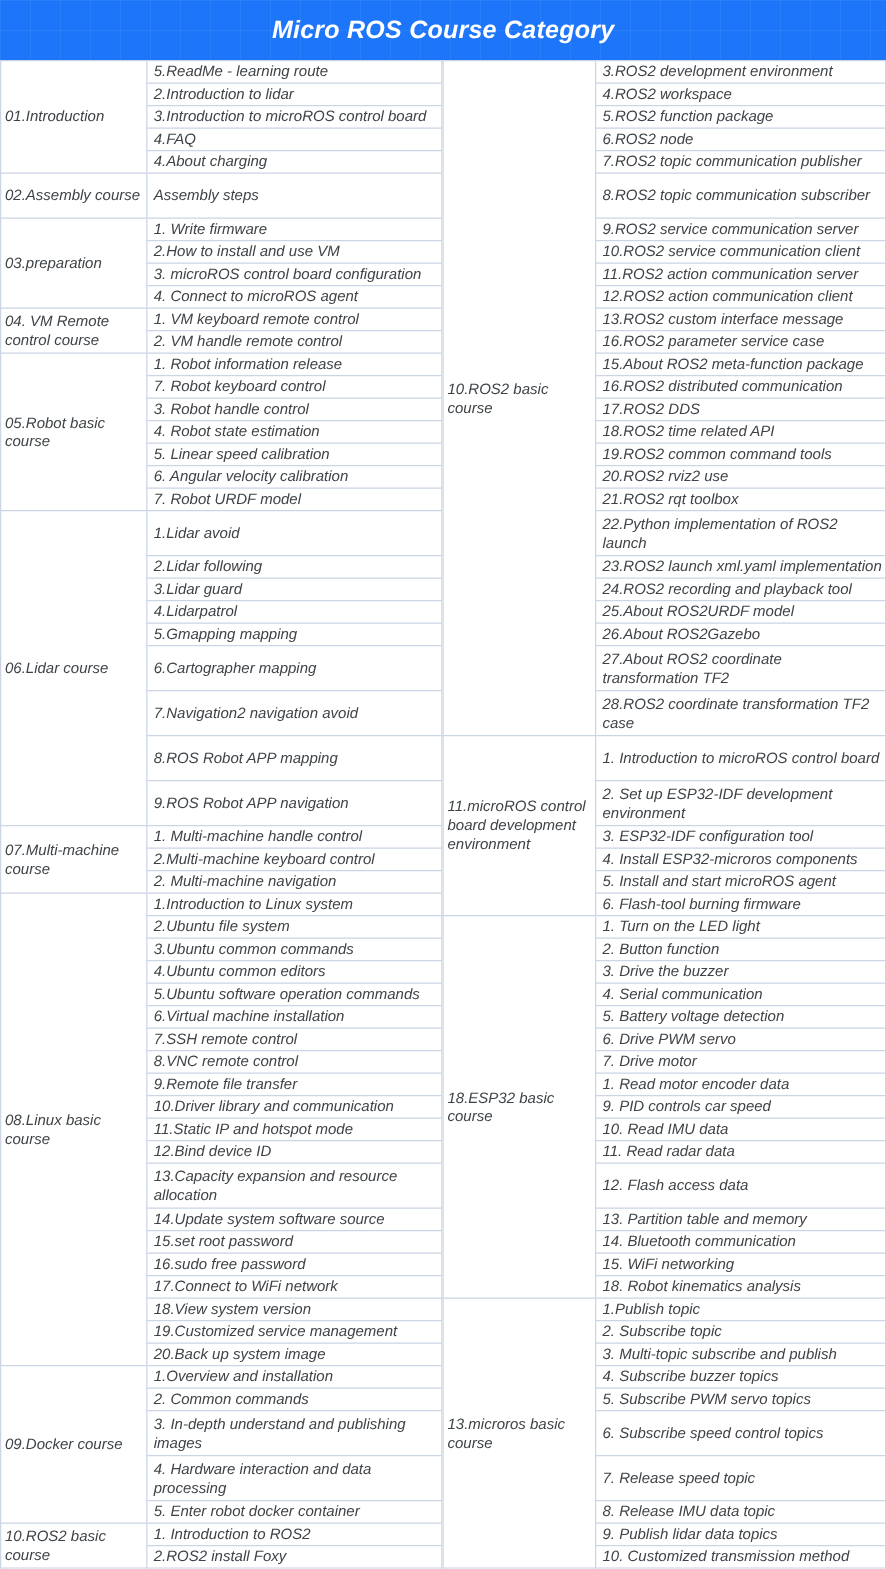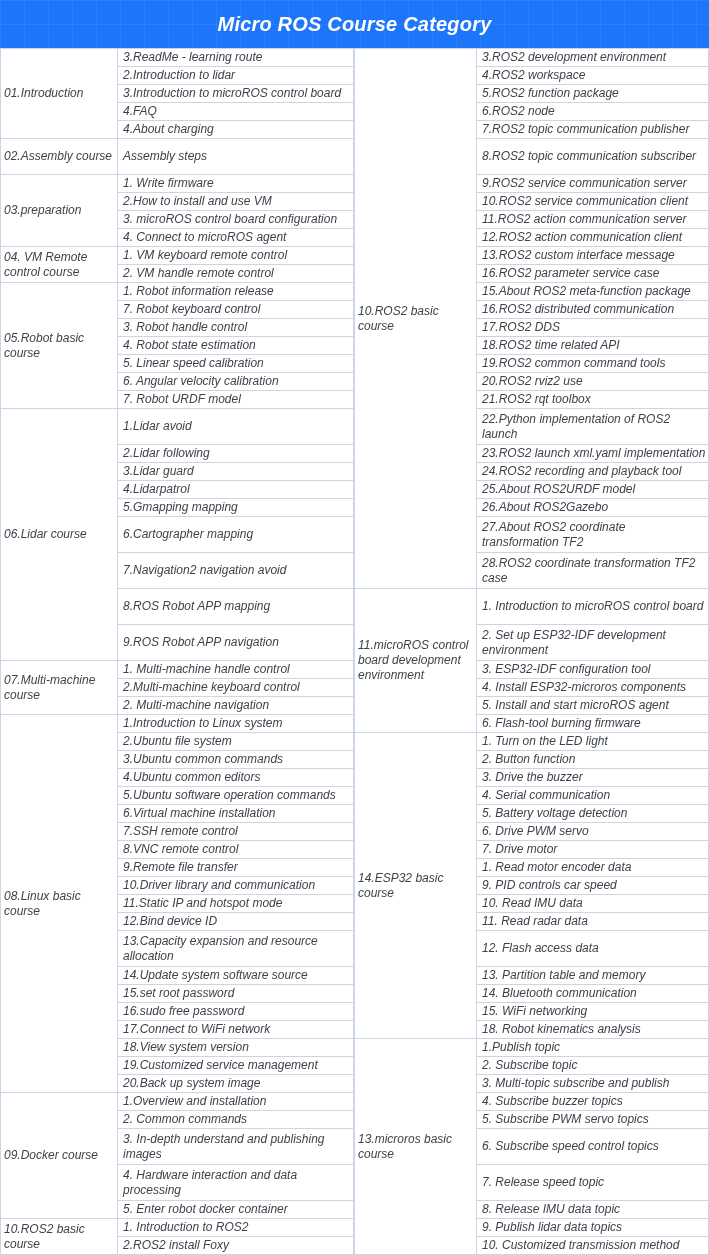--- a/index.html
+++ b/index.html
@@ -67,21 +67,21 @@
   <div class="tables">
     <table id="left-table">
       <colgroup>
           <col style="width:117px">
           <col>
         </colgroup>
       <tbody>
           <tr class="std">
             <td class="cat" rowspan="5">01.Introduction</td>
             <td class="item">
-              <div class="cell">3.ReadMe - learning route</div>
+              <div class="cell">5.ReadMe - learning route</div>
             </td>
           </tr>
           <tr class="std">
             <td class="item">
               <div class="cell">2.Introduction to lidar</div>
             </td>
           </tr>
           <tr class="std">
             <td class="item">
               <div class="cell">3.Introduction to microROS control board</div>
@@ -535,21 +535,21 @@
             <td class="item">
               <div class="cell">5. Install and start microROS agent</div>
             </td>
           </tr>
           <tr class="std">
             <td class="item">
               <div class="cell">6. Flash-tool burning firmware</div>
             </td>
           </tr>
           <tr class="std">
-            <td class="cat" rowspan="16">14.ESP32 basic course</td>
+            <td class="cat" rowspan="16">18.ESP32 basic course</td>
             <td class="item">
               <div class="cell">1. Turn on the LED light</div>
             </td>
           </tr>
           <tr class="std">
             <td class="item">
               <div class="cell">2. Button function</div>
             </td>
           </tr>
           <tr class="std">

